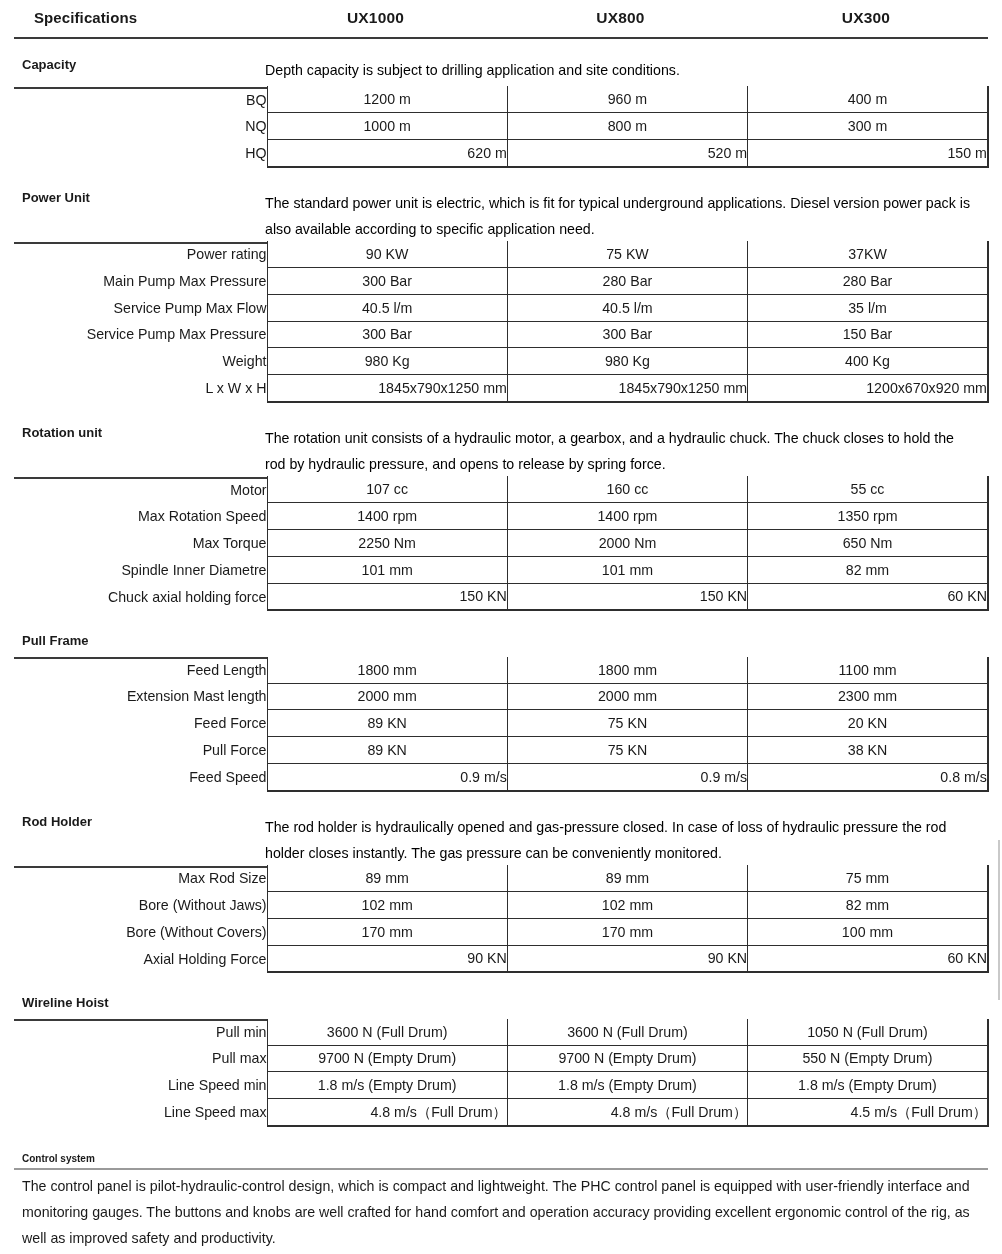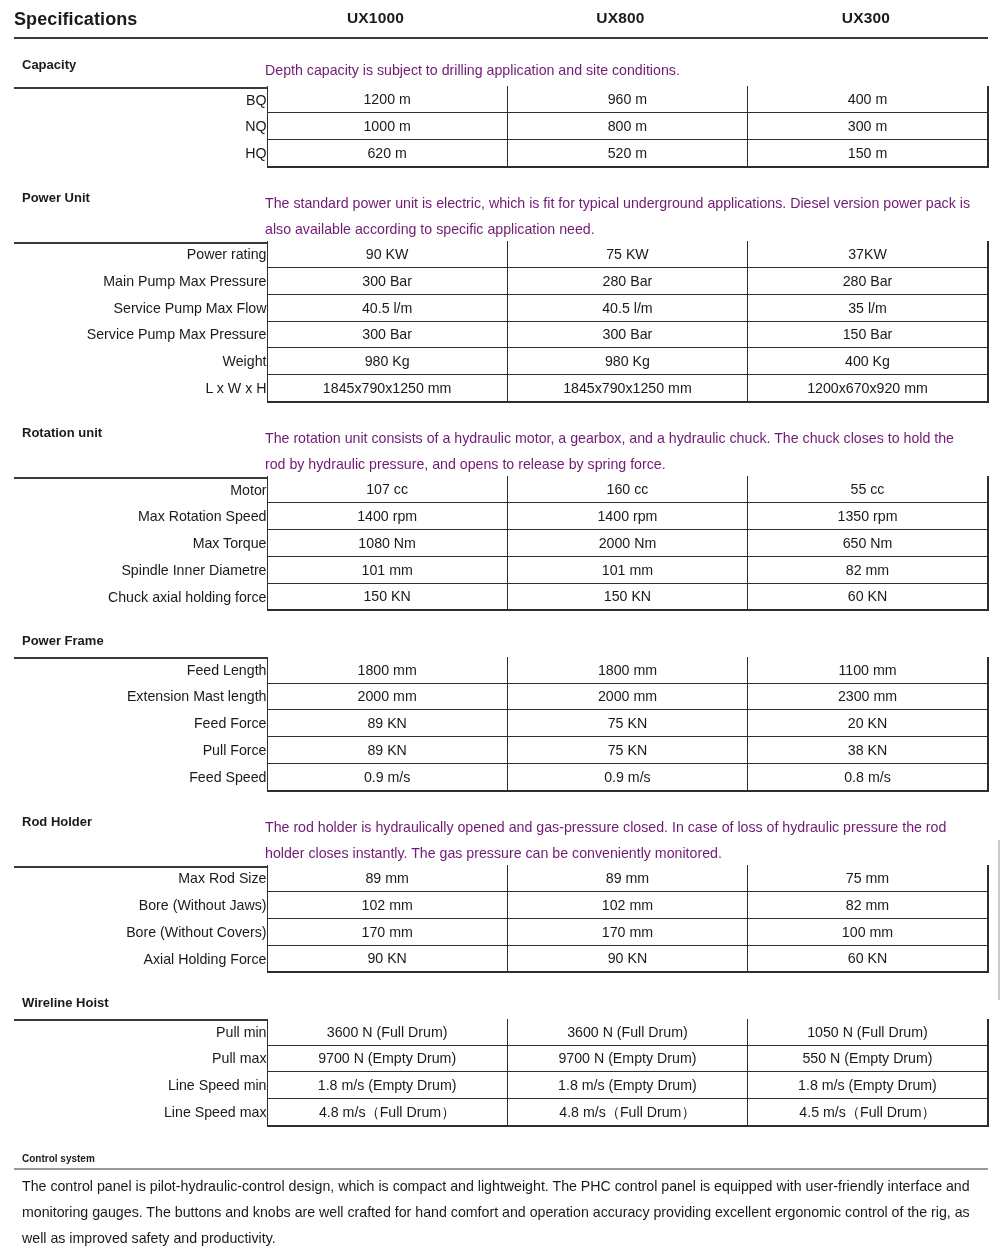--- a/index.html
+++ b/index.html
@@ -24,23 +24,23 @@
     padding: 0 14px;
   }
 
   
   .spec-header {
     position: relative;
     height: 34px;
   }
   .spec-header .hdr-title {
     position: absolute;
-    left: 0;
+    left: 20px;
     top: 9px;
-    font-size: 18px;
+    font-size: 15px;
     font-weight: bold;
     letter-spacing: 0.1px;
   }
   .spec-header .hdr-model {
     position: absolute;
     top: 9px;
     font-size: 15.5px;
     font-weight: bold;
     text-align: center;
     letter-spacing: 0.2px;
@@ -70,21 +70,21 @@
     font-weight: bold;
     white-space: nowrap;
   }
   .sec-desc {
     position: absolute;
     left: 251px;
     top: 0;
     width: 710px;
     font-size: 14.2px;
     line-height: 26px;
-    color: #701a75;
+    color: #000000;
   }
 
   
   .sec-head.one-line  { height: 30px; }
   .sec-head.two-line  { height: 52px; }
   .sec-head.bare      { height: 22px; }
 
   
   table.spec {
     border-collapse: collapse;
@@ -113,21 +113,21 @@
     background: transparent;
     white-space: nowrap;
   }
   table.spec td.val {
     border: 1.6px solid #2e2e2e;
     text-align: center;
     white-space: nowrap;
   }
   
   table.spec tr:first-child td.val { border-top-width: 2.6px; }
-  table.spec tr:last-child  td.val { border-bottom-width: 2.6px; }
+  table.spec tr:last-child  td.val { border-bottom-width: 2.6px; text-align: right; }
   table.spec td.val:first-of-type { border-left-width: 2.4px; }
   table.spec td.val:last-child    { border-right-width: 2.4px; }
 
   
   .table-toprule {
     height: 0;
     border-top: 2.6px solid #3a3a3a;
     width: 974px;
     position: relative;
     z-index: 1;
@@ -293,21 +293,21 @@
               <td class="val">55 cc</td>
             </tr>
             <tr>
               <td class="label">Max Rotation Speed</td>
               <td class="val">1400 rpm</td>
               <td class="val">1400 rpm</td>
               <td class="val">1350 rpm</td>
             </tr>
             <tr>
               <td class="label">Max Torque</td>
-              <td class="val">1080 Nm</td>
+              <td class="val">2250 Nm</td>
               <td class="val">2000 Nm</td>
               <td class="val">650 Nm</td>
             </tr>
             <tr>
               <td class="label">Spindle Inner Diametre</td>
               <td class="val">101 mm</td>
               <td class="val">101 mm</td>
               <td class="val">82 mm</td>
             </tr>
             <tr>
@@ -315,21 +315,21 @@
               <td class="val">150 KN</td>
               <td class="val">150 KN</td>
               <td class="val">60 KN</td>
             </tr>
           </tbody>
         </table>
         <div class="gap-lg"></div>
       </div>
       <div class="section">
         <div class="sec-head bare">
-          <div class="sec-title">Power Frame</div>
+          <div class="sec-title">Pull Frame</div>
         </div>
         <div class="table-toprule"></div>
         <table class="spec">
           <colgroup>
             <col class="c-label">
             <col class="c-val">
             <col class="c-val">
             <col class="c-val">
           </colgroup>
           <tbody>

